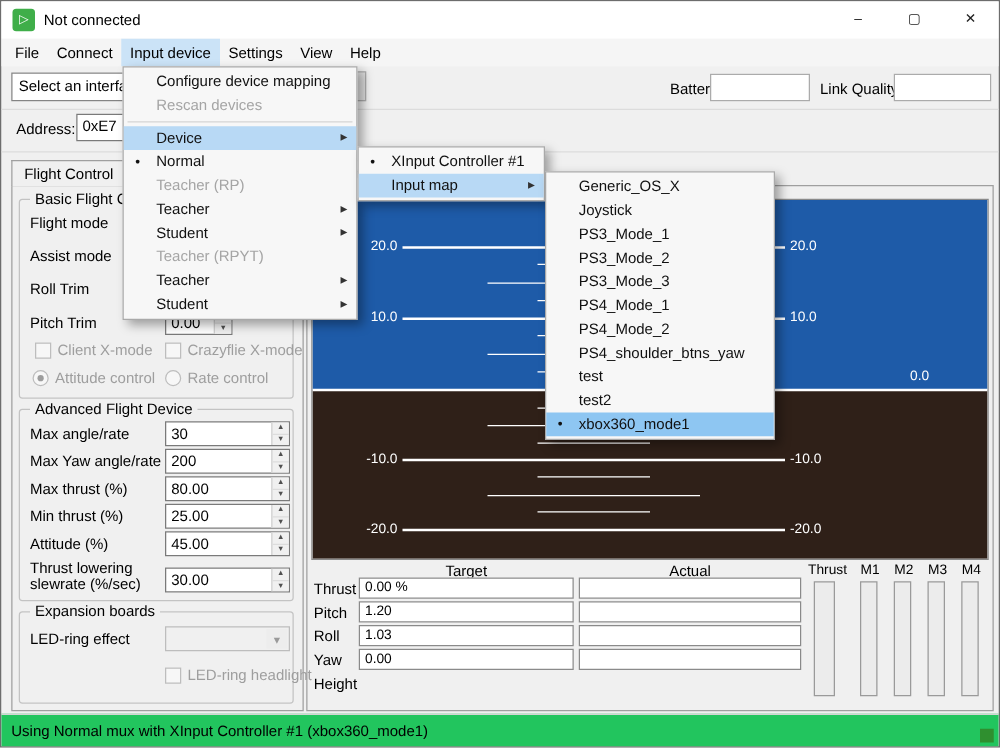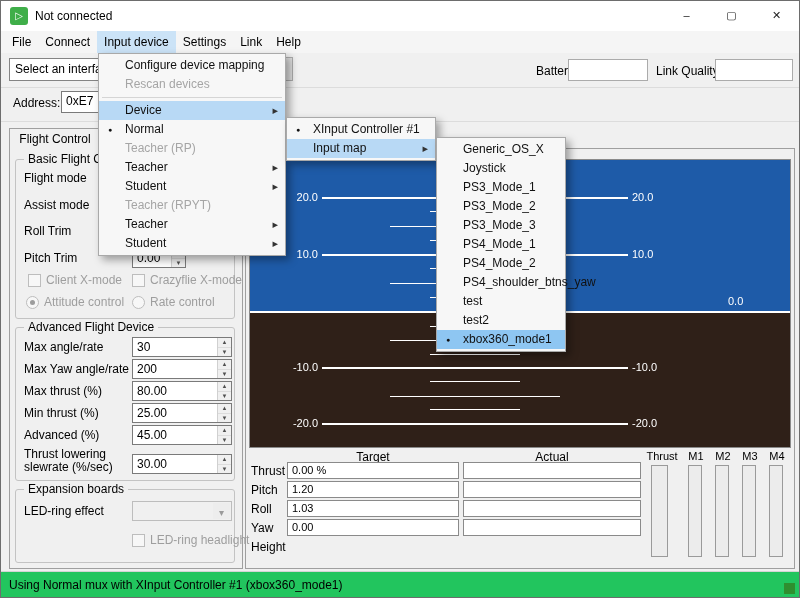--- a/index.html
+++ b/index.html
@@ -99,21 +99,21 @@
       <div class="winbtn">▢</div>
       <div class="winbtn">✕</div>
     </div>
   </div>
 
   <div class="menubar">
     <div class="mb-item">File</div>
     <div class="mb-item">Connect</div>
     <div class="mb-item open">Input device</div>
     <div class="mb-item">Settings</div>
-    <div class="mb-item">Link</div>
+    <div class="mb-item">View</div>
     <div class="mb-item">Help</div>
   </div>
 
   <div class="combo" style="left:8px;top:57px;width:150px;height:23px;">
     <span class="cv">Select an interfa</span>
     <span class="ca"></span>
   </div>
   <div class="btn" style="left:200px;top:56px;width:92px;height:24px;"></div>
   <div class="lab" style="left:519px;top:63px;margin-left:16px;">Battery:</div>
   <div class="field" style="left:567px;top:58px;width:80px;height:22px;"></div>
@@ -165,21 +165,21 @@
     <div class="lab" style="left:8px;top:56px;">Max thrust (%)</div>
     <div class="spin" style="left:116px;top:53px;width:100px;height:20px;">
         <span class="v">80.00</span>
         <span class="sb"></span>
       </div>
     <div class="lab" style="left:8px;top:78px;">Min thrust (%)</div>
     <div class="spin" style="left:116px;top:75px;width:100px;height:20px;">
         <span class="v">25.00</span>
         <span class="sb"></span>
       </div>
-    <div class="lab" style="left:8px;top:100px;">Advanced (%)</div>
+    <div class="lab" style="left:8px;top:100px;">Attitude (%)</div>
     <div class="spin" style="left:116px;top:97px;width:100px;height:20px;">
         <span class="v">45.00</span>
         <span class="sb"></span>
       </div>
     <div class="lab" style="left:8px;top:120px;width:104px;white-space:normal;line-height:13px;">Thrust lowering slewrate (%/sec)</div>
     <div class="spin" style="left:116px;top:126px;width:100px;height:20px;">
         <span class="v">30.00</span>
         <span class="sb"></span>
       </div>
   </div>
@@ -279,21 +279,21 @@
     <div class="mi dis">Teacher (RPYT)</div>
     <div class="mi sub">Teacher</div>
     <div class="mi sub">Student</div>
   </div>
 
   <div class="menu" style="left:285px;top:116px;width:150px;">
     <div class="mi chk">XInput Controller #1</div>
     <div class="mi sub hl">Input map</div>
   </div>
 
-  <div class="menu" style="left:435px;top:136px;width:130px;">
+  <div class="menu" style="left:435px;top:136px;width:184px;">
     <div class="mi">Generic_OS_X</div>
     <div class="mi">Joystick</div>
     <div class="mi">PS3_Mode_1</div>
     <div class="mi">PS3_Mode_2</div>
     <div class="mi">PS3_Mode_3</div>
     <div class="mi">PS4_Mode_1</div>
     <div class="mi">PS4_Mode_2</div>
     <div class="mi">PS4_shoulder_btns_yaw</div>
     <div class="mi">test</div>
     <div class="mi">test2</div>

